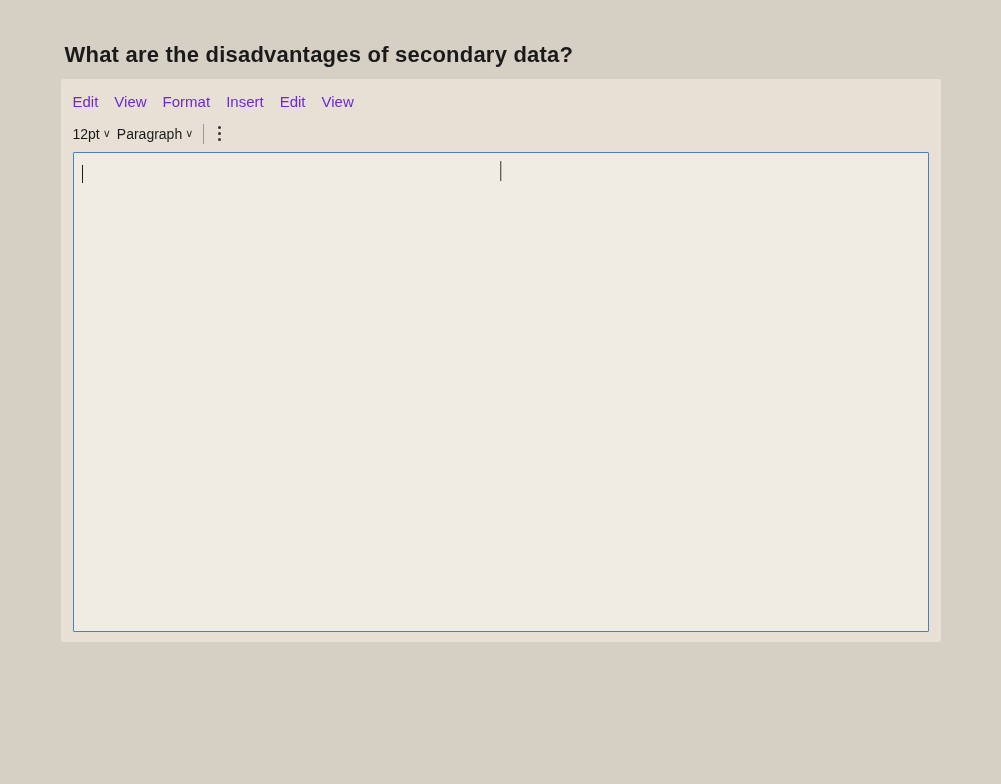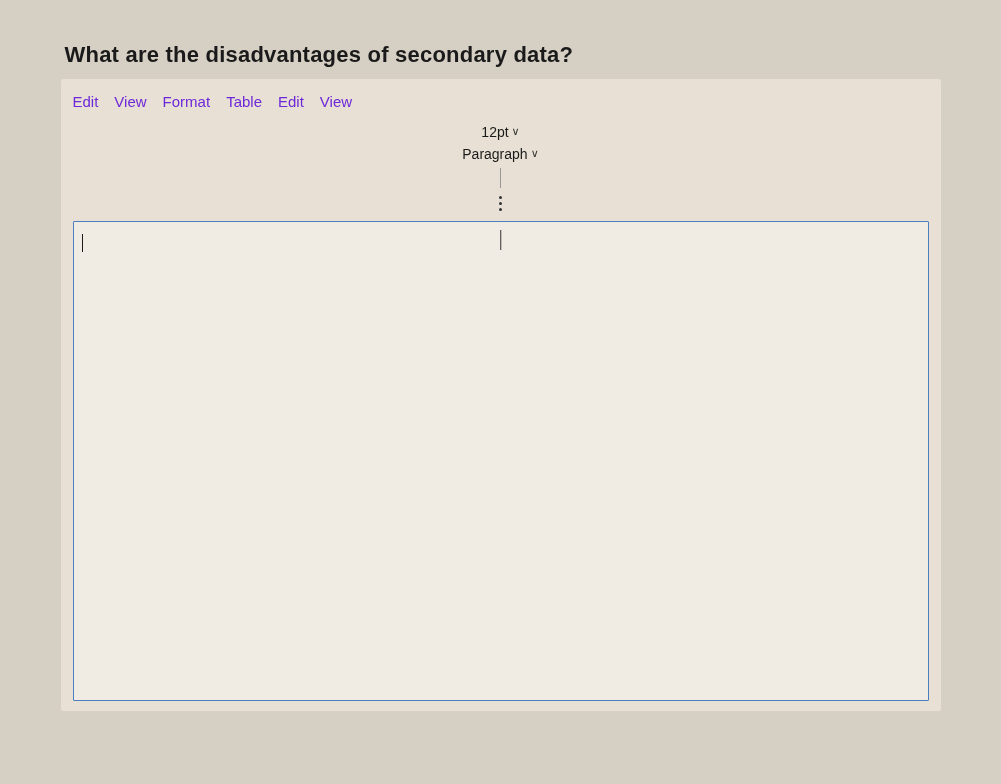--- a/index.html
+++ b/index.html
@@ -54,21 +54,21 @@
     .menu-item {
       font-size: 15px;
       color: #6d28d9;
       cursor: pointer;
       user-select: none;
       font-weight: 400;
     }
 
     .toolbar-bar {
       display: flex;
-      flex-direction: column;
+      flex-direction: row;
       align-items: center;
       gap: 6px;
       padding: 4px 0 8px 0;
     }
 
     .toolbar-dropdown {
       display: flex;
       align-items: center;
       gap: 3px;
       font-size: 14px;
@@ -137,21 +137,21 @@
 
 <div class="page-container">
   <div class="question-title">What are the disadvantages of secondary data?</div>
 
   <div class="editor-wrapper">
 
     <div class="menu-bar">
       <span class="menu-item">Edit</span>
       <span class="menu-item">View</span>
       <span class="menu-item">Format</span>
-      <span class="menu-item">Table</span>
+      <span class="menu-item">Insert</span>
       <span class="menu-item">Edit</span>
       <span class="menu-item">View</span>
     </div>
 
     <div class="toolbar-bar">
       <div class="toolbar-dropdown">
         <span>12pt</span>
         <span class="chevron">∨</span>
       </div>
 

